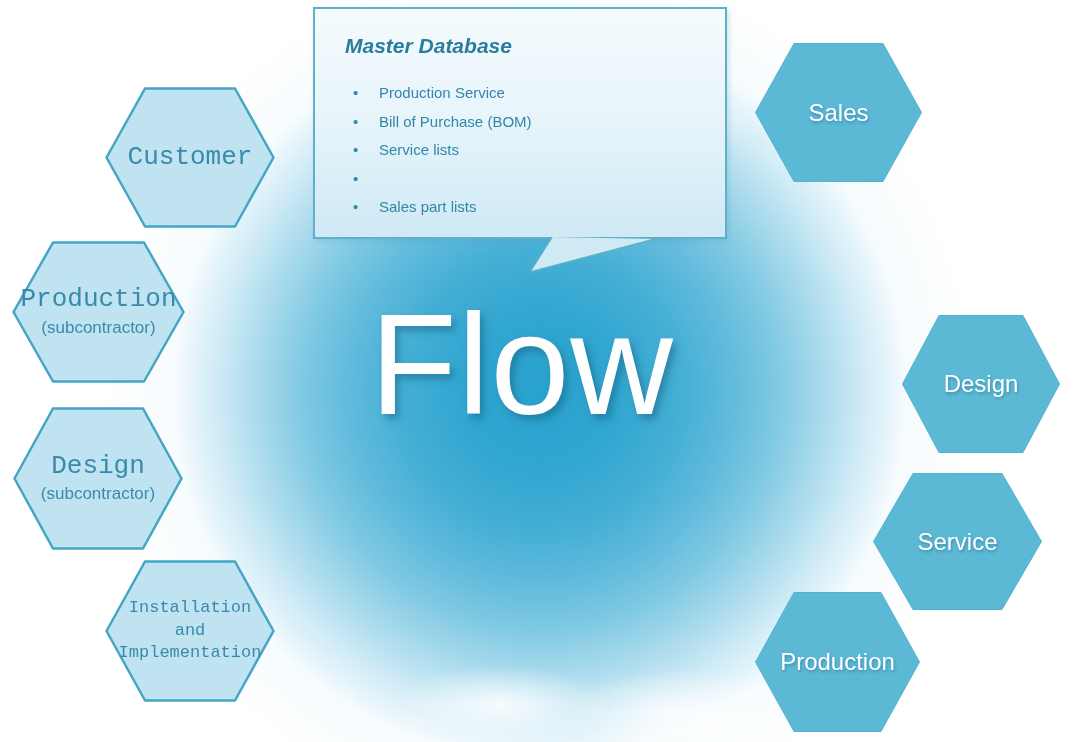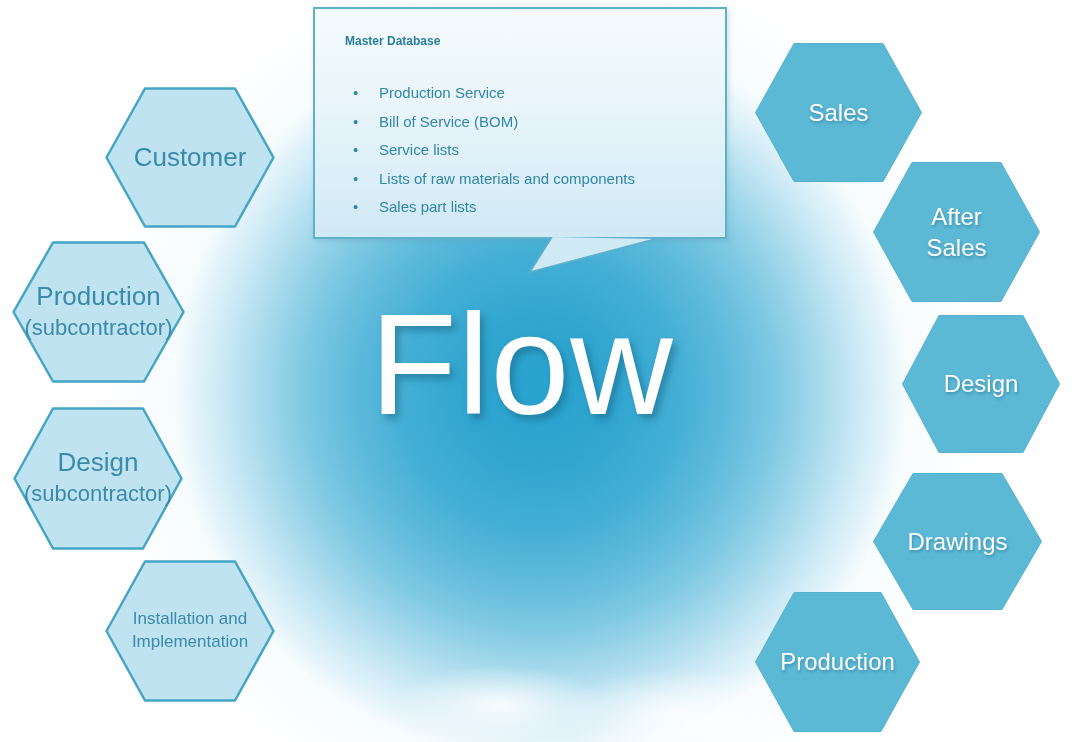--- a/index.html
+++ b/index.html
@@ -38,22 +38,23 @@
   .callout{
     position:absolute;left:313px;top:7px;width:414px;height:232px;
     box-sizing:border-box;
     border:2px solid var(--callout-border);
     background:linear-gradient(180deg,#f5fbfd 0%, #e8f5fb 45%, #cfe9f5 100%);
     box-shadow:2px 2px 5px rgba(90,150,175,0.25);
     z-index:4;
   }
   .callout-title{
     position:absolute;left:30px;top:25px;
-    font-size:12px;font-weight:700;
+    font-size:21px;font-weight:700;
     color:var(--callout-title);
+    font-style:italic;
   }
   .callout-list{
     position:absolute;left:38px;top:74px;right:16px;
     list-style:none;margin:0;padding:0;
   }
   .callout-item{
     display:flex;align-items:flex-start;
     margin-bottom:9.5px;
     font-size:15px;line-height:19px;
     color:var(--callout-text);
@@ -82,22 +83,22 @@
     stroke:var(--right-hex-border);
     stroke-width:1;
     stroke-linejoin:round;
   }
   .hex-label-wrap{
     position:absolute;inset:0;
     display:flex;flex-direction:column;
     align-items:center;justify-content:center;
     text-align:center;
   }
-  .left-hex .hex-label{color:var(--left-hex-text);font-size:26px;line-height:1.15;}
-  .left-hex .hex-sub{color:var(--left-hex-text);font-size:22px;line-height:1.3;margin-top:2px;}
+  .left-hex .hex-label{color:var(--left-hex-text);font-size:26px;line-height:1.15;font-family:Liberation Mono, monospace;}
+  .left-hex .hex-sub{color:var(--left-hex-text);font-size:17px;line-height:1.3;margin-top:2px;}
   .hex-sub:empty{display:none;}
   .left-hex.small-label .hex-label{font-size:17px;line-height:1.35;max-width:150px;}
   .right-hex .hex-label{
     color:var(--right-hex-text);font-size:24px;line-height:1.3;
     text-shadow:1px 2px 3px rgba(30,90,120,0.45);
   }
   .right-hex.two-line .hex-label{max-width:80px;}
 </style>
 </head>
 <body>
@@ -110,29 +111,28 @@
 
   <div class="callout">
     <div class="callout-title">Master Database</div>
     <ul class="callout-list">
       <li class="callout-item">
         <span class="dot">•</span>
         <span>Production Service</span>
       </li>
       <li class="callout-item">
         <span class="dot">•</span>
-        <span>Bill of Service (BOM)</span>
+        <span>Bill of Purchase (BOM)</span>
       </li>
       <li class="callout-item">
         <span class="dot">•</span>
         <span>Service lists</span>
       </li>
       <li class="callout-item">
         <span class="dot">•</span>
-        <span>Lists of raw materials and components</span>
       </li>
       <li class="callout-item">
         <span class="dot">•</span>
         <span>Sales part lists</span>
       </li>
     </ul>
   </div>
   <svg class="callout-tail" viewBox="0 0 140 40">
     <polygon class="tail-fill" points="34,0 12,35 137,2"></polygon>
     <path class="tail-edge" d="M34,0 L12,35 L137,2"></path>
@@ -180,44 +180,36 @@
 
   <div class="hex right-hex" style="left:755px;top:43px;width:167px;height:139px">
     <svg viewBox="0 0 167 139" preserveAspectRatio="none">
       <polygon points="0.5,69.5 39,0.5 128,0.5 166.5,69.5 128,138.5 39,138.5"></polygon>
     </svg>
     <div class="hex-label-wrap">
       <div class="hex-label">Sales</div>
     </div>
   </div>
 
-  <div class="hex right-hex two-line" style="left:873px;top:162px;width:167px;height:140px">
-    <svg viewBox="0 0 167 140" preserveAspectRatio="none">
-      <polygon points="0.5,70 39,0.5 128,0.5 166.5,70 128,139.5 39,139.5"></polygon>
-    </svg>
-    <div class="hex-label-wrap">
-      <div class="hex-label">After Sales</div>
-    </div>
-  </div>
 
   <div class="hex right-hex" style="left:902px;top:315px;width:158px;height:138px">
     <svg viewBox="0 0 158 138" preserveAspectRatio="none">
       <polygon points="0.5,69 37,0.5 121,0.5 157.5,69 121,137.5 37,137.5"></polygon>
     </svg>
     <div class="hex-label-wrap">
       <div class="hex-label">Design</div>
     </div>
   </div>
 
   <div class="hex right-hex" style="left:873px;top:473px;width:169px;height:137px">
     <svg viewBox="0 0 169 137" preserveAspectRatio="none">
       <polygon points="0.5,68.5 40,0.5 129,0.5 168.5,68.5 129,136.5 40,136.5"></polygon>
     </svg>
     <div class="hex-label-wrap">
-      <div class="hex-label">Drawings</div>
+      <div class="hex-label">Service</div>
     </div>
   </div>
 
   <div class="hex right-hex" style="left:755px;top:592px;width:165px;height:140px">
     <svg viewBox="0 0 165 140" preserveAspectRatio="none">
       <polygon points="0.5,70 39,0.5 126,0.5 164.5,70 126,139.5 39,139.5"></polygon>
     </svg>
     <div class="hex-label-wrap">
       <div class="hex-label">Production</div>
     </div>

